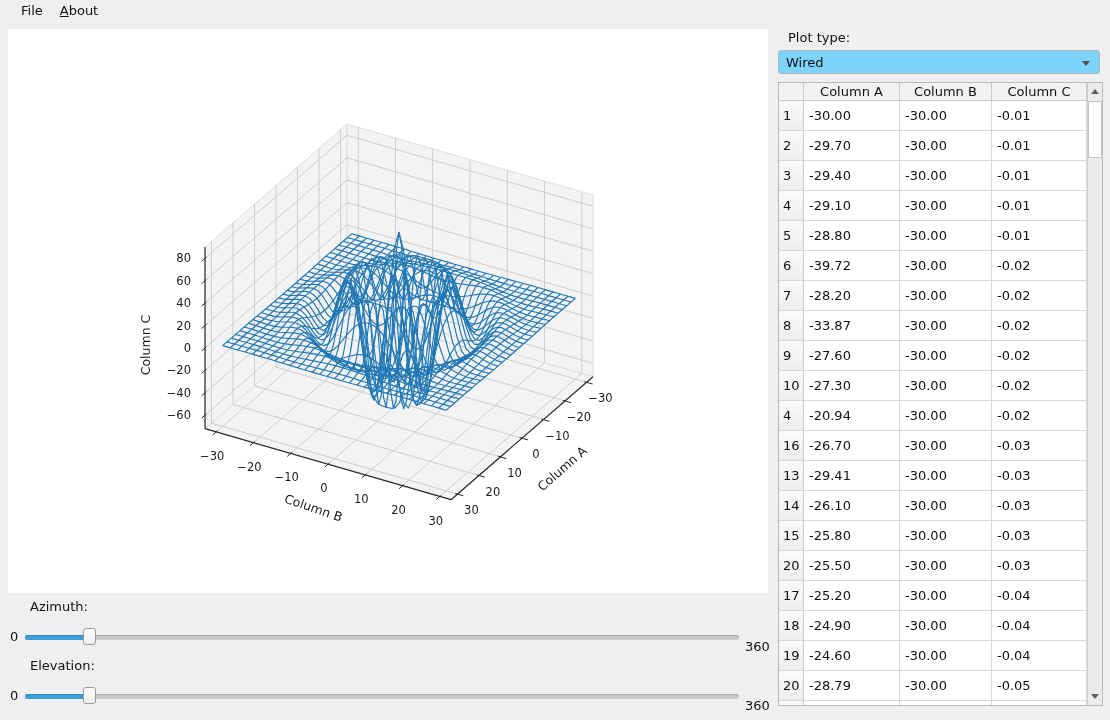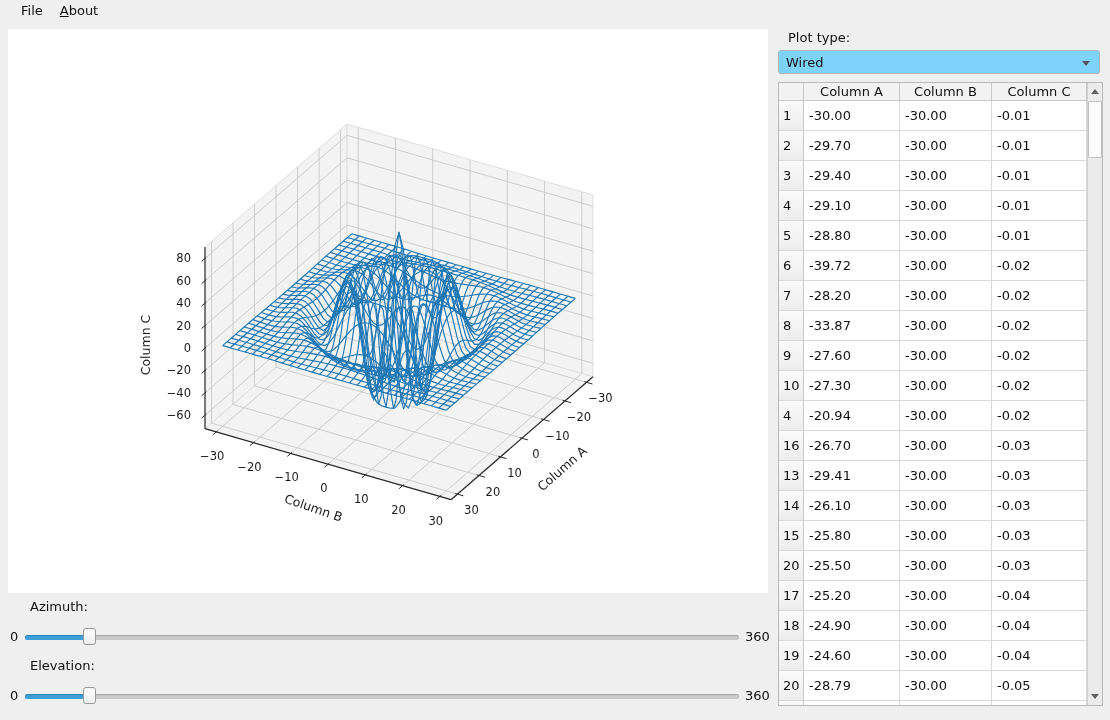--- a/index.html
+++ b/index.html
@@ -35,21 +35,21 @@
   .scroll-btn.up { top:0; }
   .scroll-btn.down { bottom:0; }
   .tri-up { width:0;height:0;border-left:4px solid transparent;border-right:4px solid transparent;border-bottom:5px solid #606060; }
   .tri-down { width:0;height:0;border-left:4px solid transparent;border-right:4px solid transparent;border-top:5px solid #606060; }
   .scroll-thumb { position:absolute; left:0; top:18px; width:14px; height:57px; background:#fcfcfc; border:1px solid #c2c2c2; border-radius:1px; }
 
   
   .slider-label { position:absolute; left:10px;margin-left:20px; }
   .slider-row { position:absolute; left:0; width:775px; height:18px; }
   .slider-min { position:absolute; left:10px; top:1px; }
-  .slider-max { position:absolute; left:745px; top:1px; }
+  .slider-max { position:absolute; left:745px; top:11px; }
   .slider-track { position:absolute; left:25px; top:7px; width:714px; height:5px; background:#c9c9c9; border-radius:3px; box-shadow:inset 0 1px 1px rgba(0,0,0,.18); }
   .slider-fill { position:absolute; left:25px; top:7px; height:5px; background:#3d9fd9; border-radius:3px 0 0 3px; box-shadow:inset 0 1px 1px rgba(0,0,0,.15); }
   .slider-handle { position:absolute; top:0; width:13px; height:17px; background:linear-gradient(#fcfcfc,#f0f0f0); border:1px solid #9a9a9a; border-radius:3px; cursor:pointer; }
 </style>
 </head>
 <body>
 
 <div class="menubar">
   <span class="menu-item">File</span>
   <span class="menu-item"><u>A</u>bout</span>

